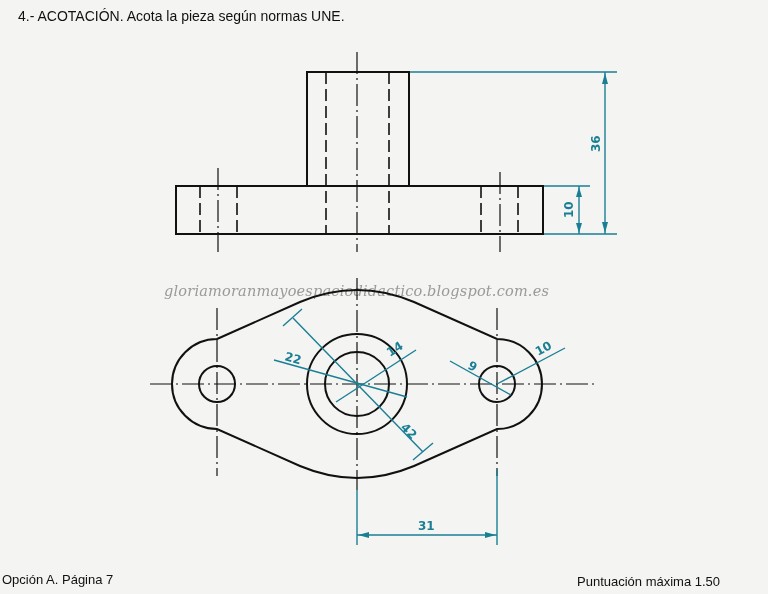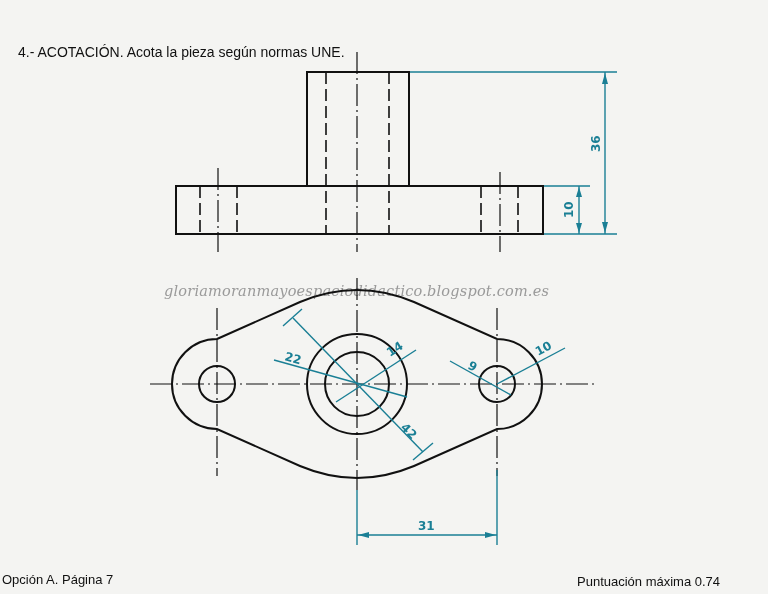--- a/index.html
+++ b/index.html
@@ -1,17 +1,17 @@
 <!DOCTYPE html>
 <html><head>
 <meta charset="utf-8">
 <style>
   html, body { margin:0; padding:0; }
   body { width:768px; height:594px; background:#f4f4f2; position:relative; overflow:hidden; font-family:"Liberation Sans", sans-serif; }
-  .title { position:absolute; left:18px; top:8px; font-size:14px; color:#111;margin-top:36px; }
+  .title { position:absolute; left:18px; top:8px; font-size:14px; color:#111; }
   .footer-left { position:absolute; left:2px; top:572px; font-size:13px; color:#111; }
   .footer-right { position:absolute; left:577px; top:574px; font-size:13px; color:#111; }
   .watermark { position:absolute; left:164px; top:283px; font-family:"DejaVu Serif", serif; font-style:italic; font-size:14.5px; color:#9a9a9a; letter-spacing:0.2px; }
   svg { position:absolute; left:0; top:0; }
   .dimtext { font-family:"DejaVu Sans", sans-serif; font-size:12px; fill:#1a7f95; font-weight:bold; }
 </style>
 </head>
 <body>
 
 <div class="title">4.- ACOTACIÓN. Acota la pieza según normas UNE.</div>
@@ -100,13 +100,13 @@
   </g>
   <text class="dimtext" x="284" y="360" transform="rotate(15,284,360)">22</text>
   <text class="dimtext" x="390" y="357" transform="rotate(-33,390,357)">14</text>
   <text class="dimtext" x="400" y="428" transform="rotate(45,400,428)">42</text>
   <text class="dimtext" x="467" y="368" transform="rotate(28,467,368)">9</text>
   <text class="dimtext" x="538" y="356" transform="rotate(-28,538,356)">10</text>
   <text class="dimtext" x="418" y="530">31</text>
 </svg>
 
 <div class="footer-left">Opción A. Página 7</div>
-<div class="footer-right">Puntuación máxima 0.74</div>
+<div class="footer-right">Puntuación máxima 1.50</div>
 
 </body></html>

